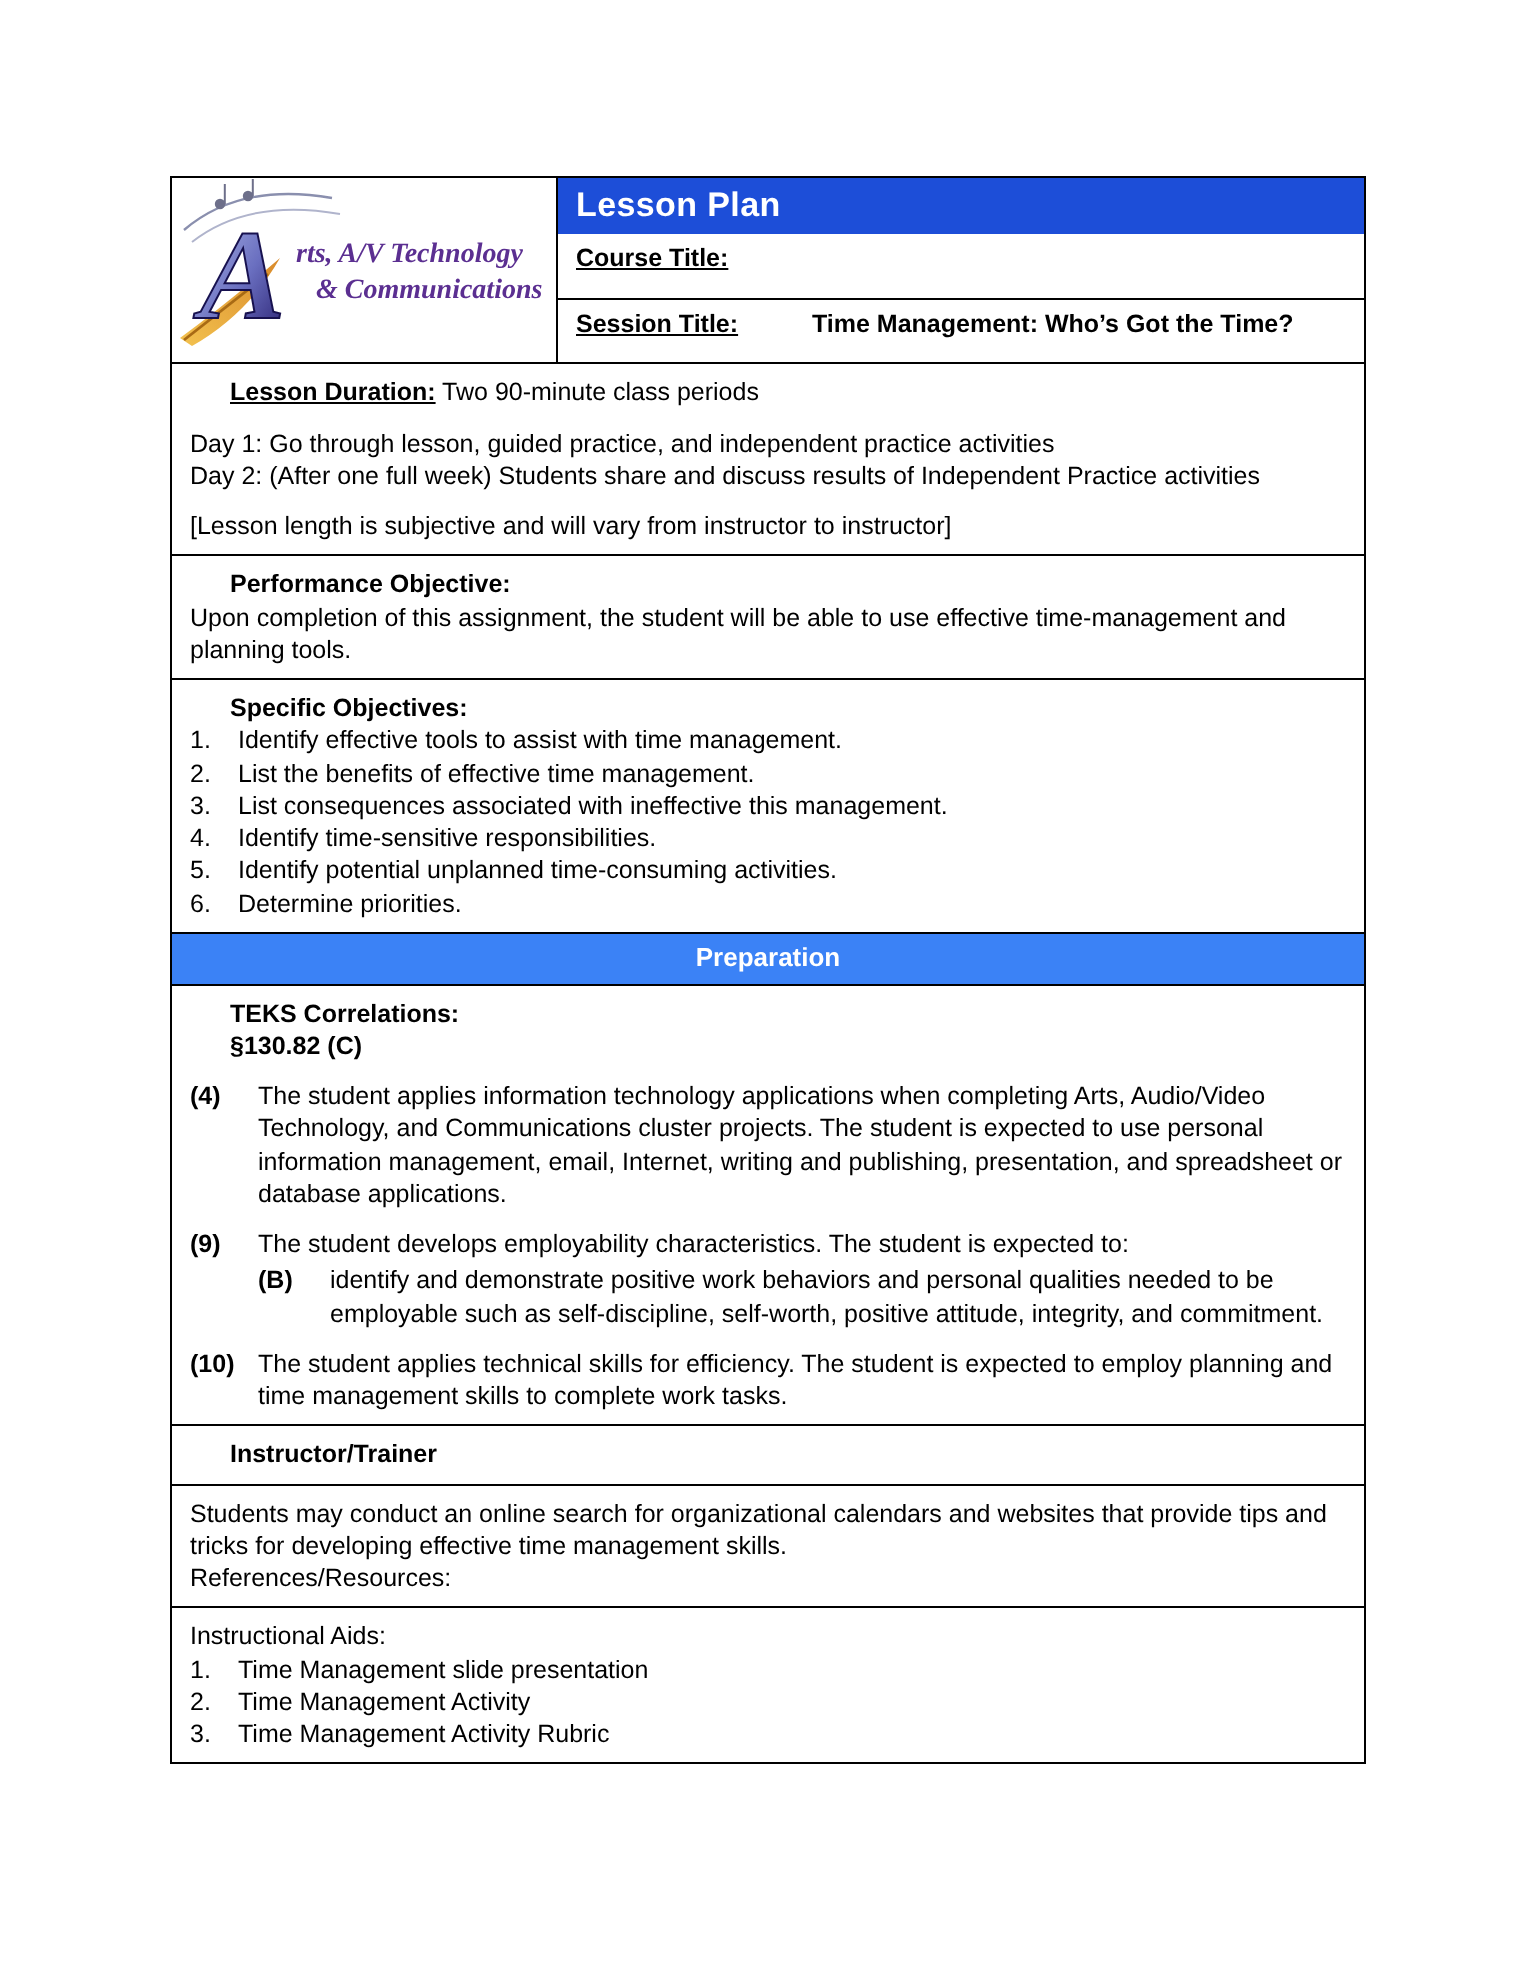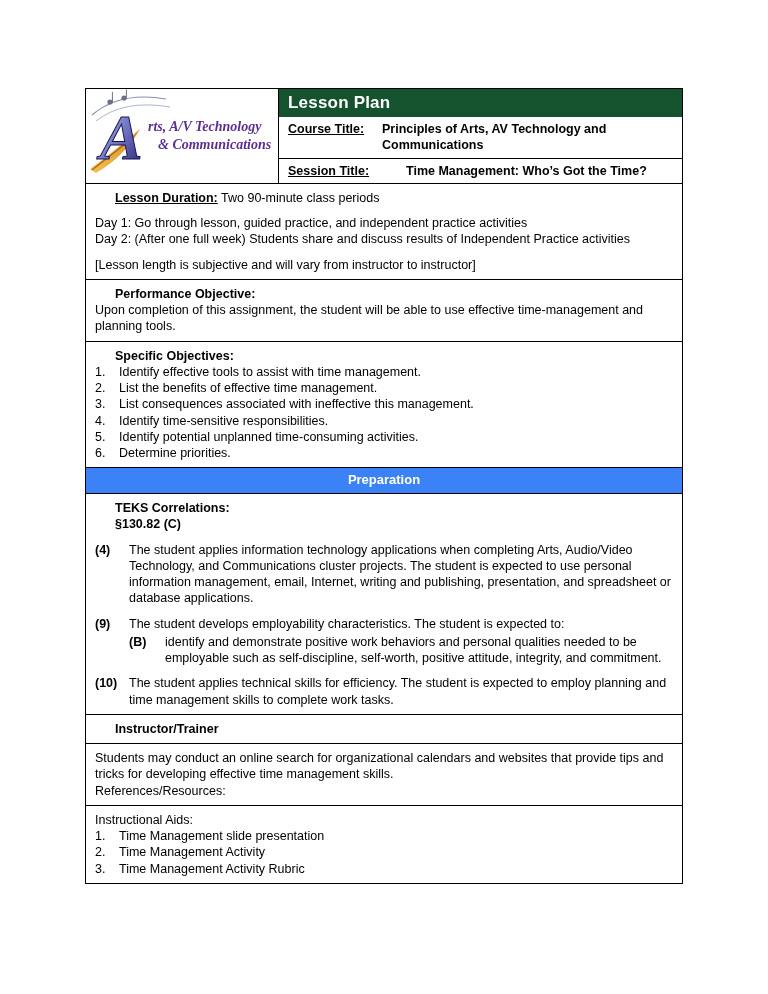--- a/index.html
+++ b/index.html
@@ -22,21 +22,21 @@
   }
   .row { padding: 6px 9px; font-size: 12.5px; line-height: 1.3; }
   .row + .row { border-top: 1px solid #000; }
   .no-pad { padding: 0; }
 
   
   .header-row { display: flex; align-items: stretch; }
   .logo-cell { width: 193px; border-right: 1px solid #000; background: #fff; overflow: hidden; }
   .header-right { flex: 1; display: flex; flex-direction: column; }
   .title-bar {
-    background: #14532d; color: #fff; font-weight: bold;
+    background: #1d4ed8; color: #fff; font-weight: bold;
     font-size: 17px; padding: 3px 9px; letter-spacing: 0.2px;
   }
   .hdr-line { display: flex; padding: 4px 9px; font-weight: bold; font-size: 12.5px; line-height: 1.3; flex: 1; }
   .hdr-line + .hdr-line { border-top: 1px solid #000; gap: 24px; }
   .hdr-label { min-width: 94px; flex-shrink: 0; text-decoration: underline; }
   .hdr-value { flex: 1; }
 
   .bold { font-weight: bold; padding-left: 20px; }
   .u { text-decoration: underline; }
 
@@ -104,21 +104,20 @@
           <text x="14" y="70" font-family="'Liberation Serif', serif" font-style="italic" font-weight="bold" font-size="64" fill="url(#aGrad)" stroke="#17114f" stroke-width="1">A</text>
 
           <text x="62" y="42" font-family="'Liberation Serif', serif" font-style="italic" font-weight="bold" font-size="14" fill="#5b2f91">rts, A/V Technology</text>
           <text x="72" y="60" font-family="'Liberation Serif', serif" font-style="italic" font-weight="bold" font-size="14" fill="#5b2f91">&amp; Communications</text>
         </svg>
       </div>
       <div class="header-right">
         <div class="title-bar">Lesson Plan</div>
         <div class="hdr-line">
           <span class="hdr-label">Course Title:</span>
-          <span class="hdr-value">Principles of Arts, AV Technology and Communications</span>
         </div>
         <div class="hdr-line">
           <span class="hdr-label">Session Title:</span>
           <span class="hdr-value">Time Management: Who’s Got the Time?</span>
         </div>
       </div>
     </div>
 
     <div class="row">
       <div>

